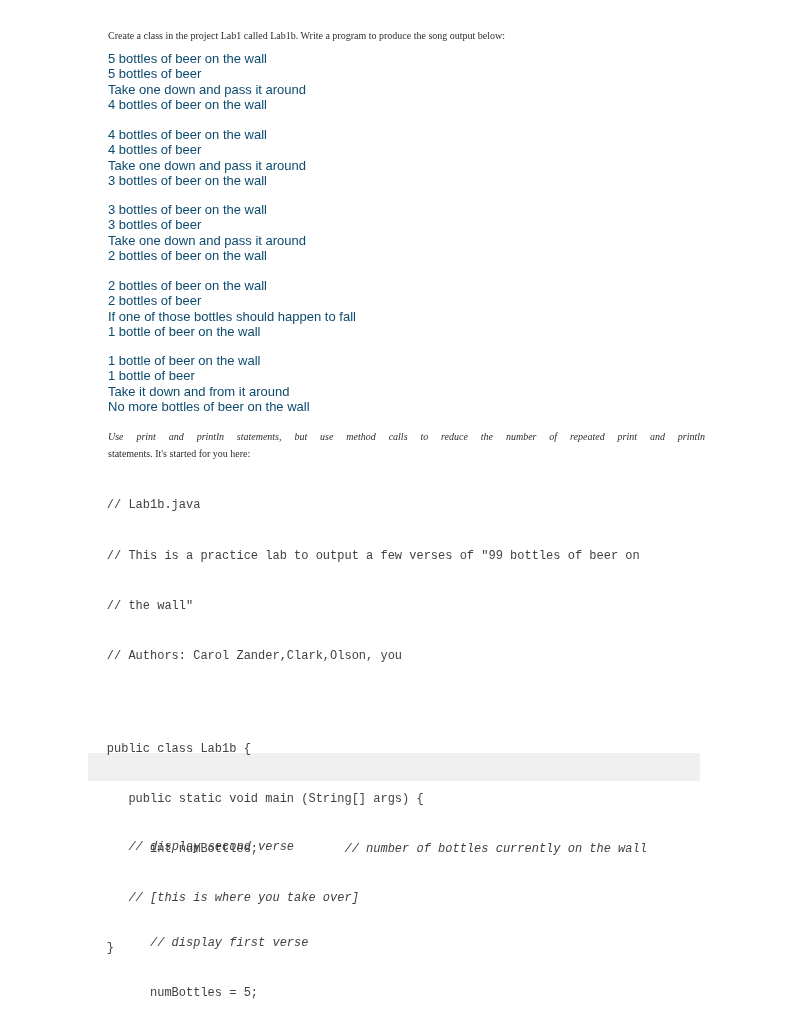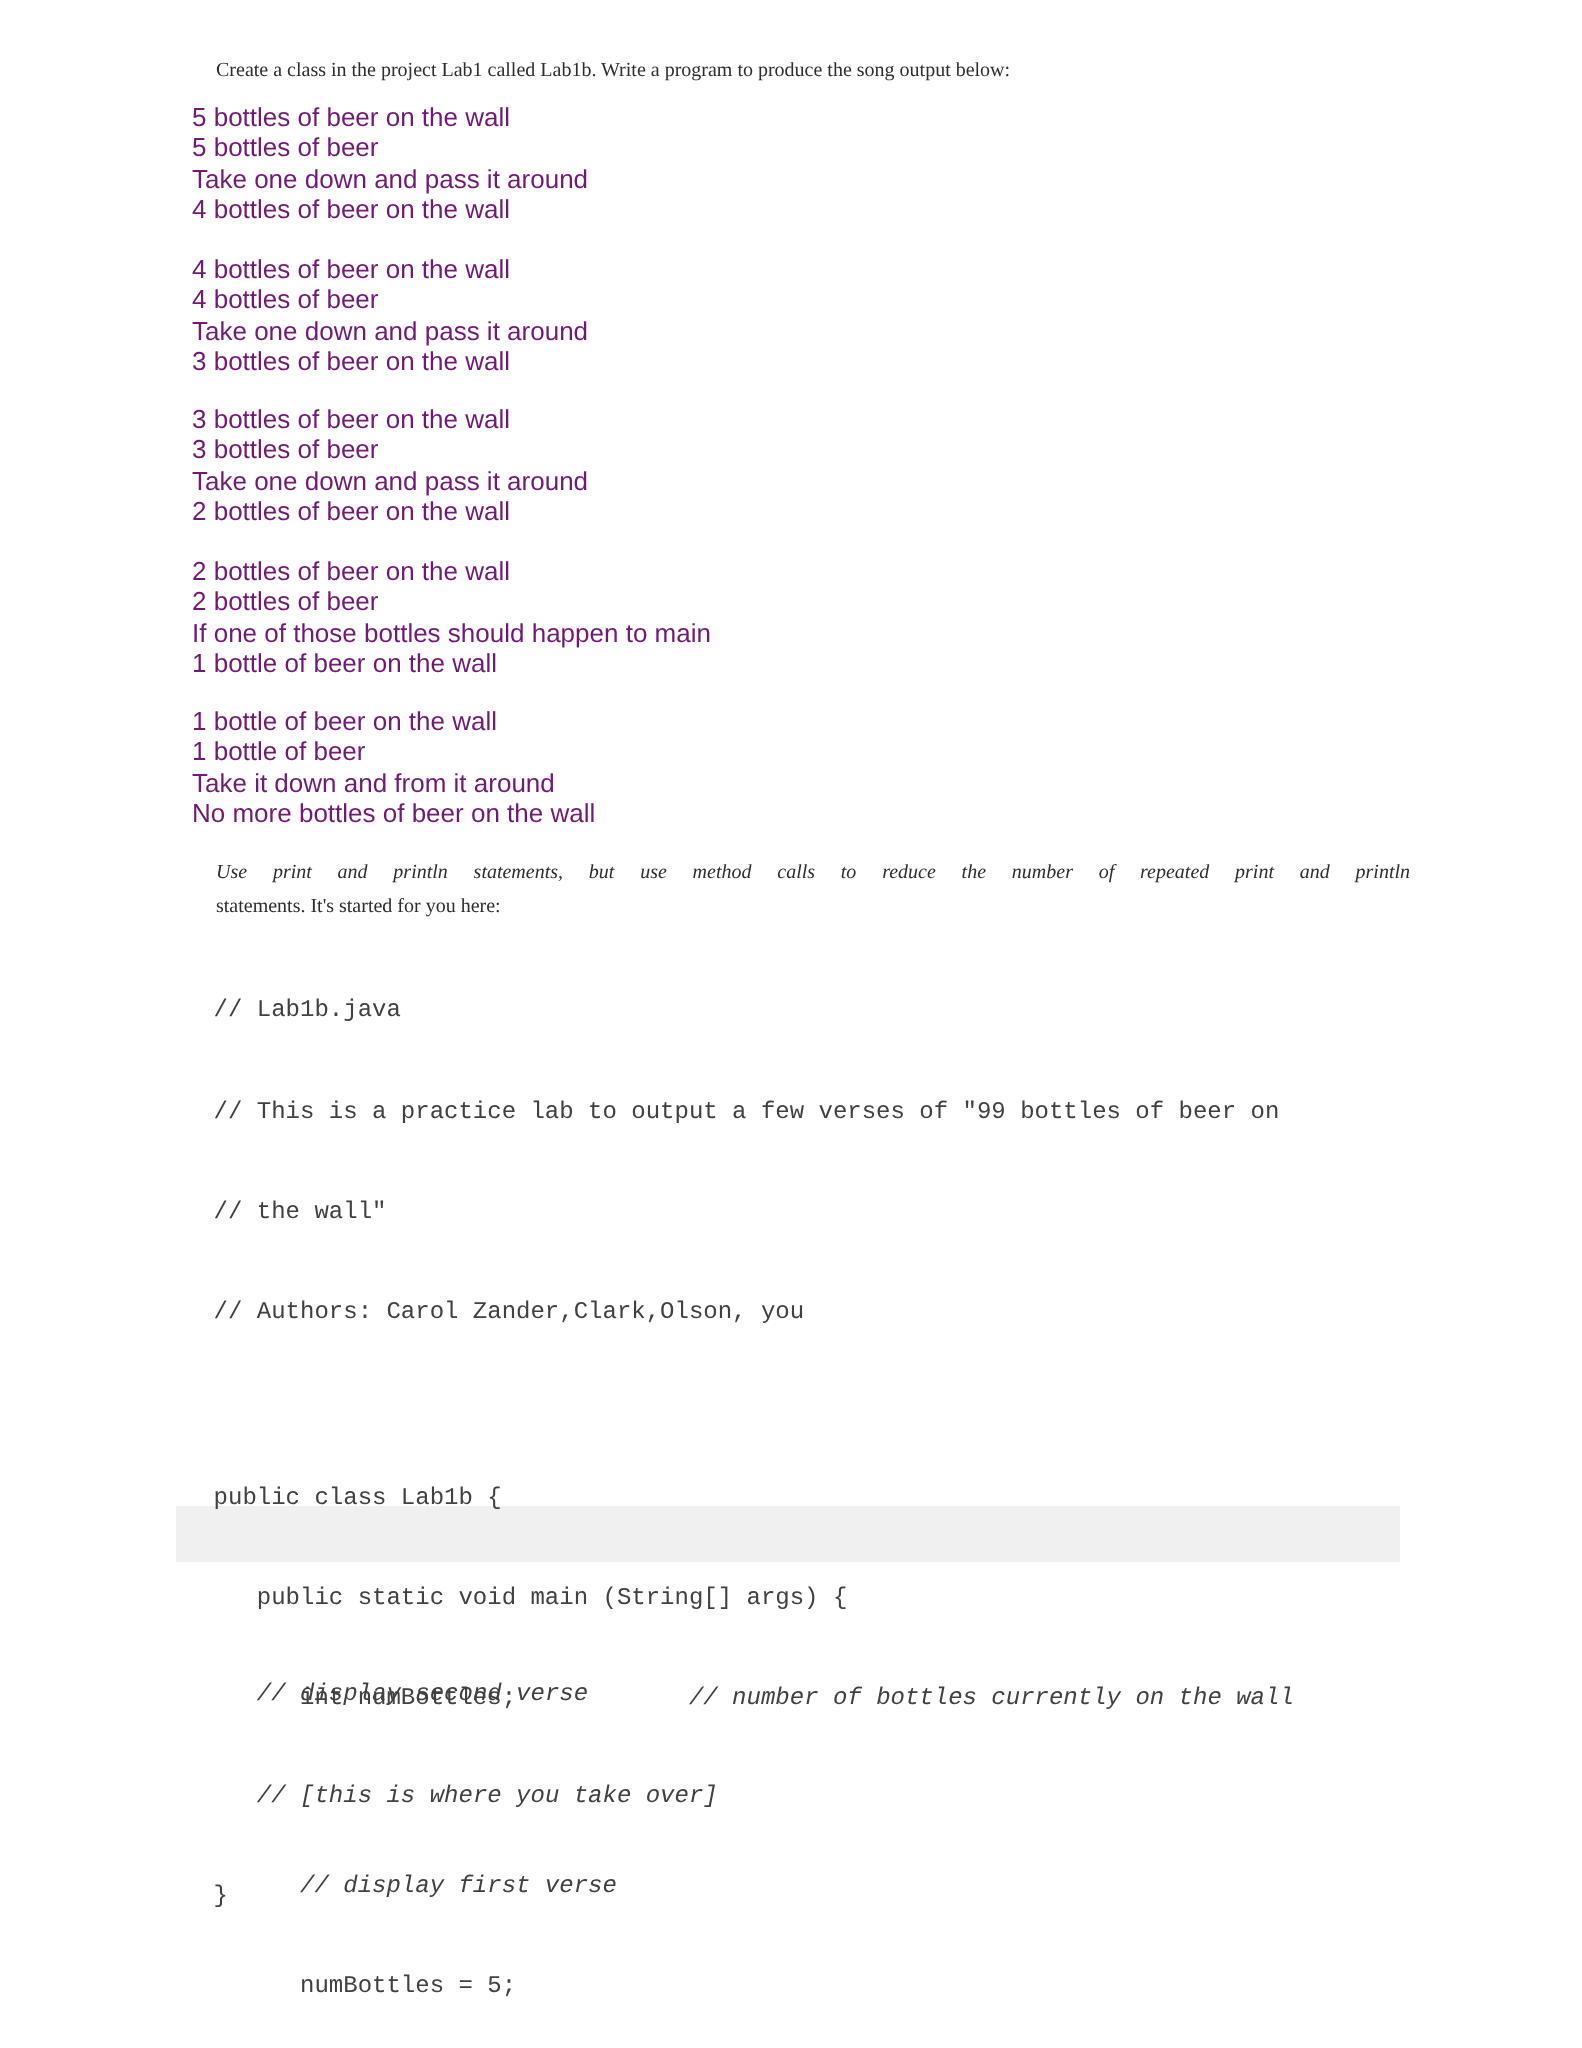--- a/index.html
+++ b/index.html
@@ -25,25 +25,25 @@
   .par-line {
     min-height: 17px;
   }
   .jline {
     text-align: justify;
     text-align-last: justify;
     font-style: italic;
   }
   .verse {
     position: absolute;
-    left: 96px;
+    left: 108px;
     font-family: "Liberation Sans", sans-serif;
     font-size: 13px;
     line-height: 15.3px;
-    color: #701a75;
+    color: #0c4a6e;
   }
   .verse-line {
     min-height: 15.3px;
     white-space: pre;
   }
   .code {
     position: absolute;
     left: 78px;
     font-family: "Liberation Mono", "DejaVu Sans Mono", monospace;
     font-size: 12px;
@@ -103,21 +103,21 @@
   <div class="verse" style="top:202px;">
     <div class="verse-line">3 bottles of beer on the wall</div>
     <div class="verse-line">3 bottles of beer</div>
     <div class="verse-line">Take one down and pass it around</div>
     <div class="verse-line">2 bottles of beer on the wall</div>
   </div>
 
   <div class="verse" style="top:278px;">
     <div class="verse-line">2 bottles of beer on the wall</div>
     <div class="verse-line">2 bottles of beer</div>
-    <div class="verse-line">If one of those bottles should happen to main</div>
+    <div class="verse-line">If one of those bottles should happen to fall</div>
     <div class="verse-line">1 bottle of beer on the wall</div>
   </div>
 
   <div class="verse" style="top:353px;">
     <div class="verse-line">1 bottle of beer on the wall</div>
     <div class="verse-line">1 bottle of beer</div>
     <div class="verse-line">Take it down and from it around</div>
     <div class="verse-line">No more bottles of beer on the wall</div>
   </div>
 

